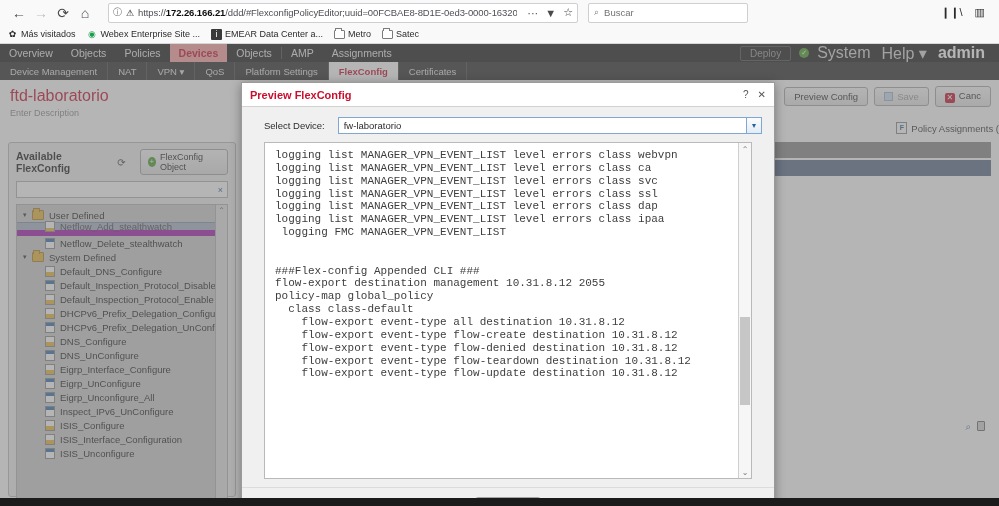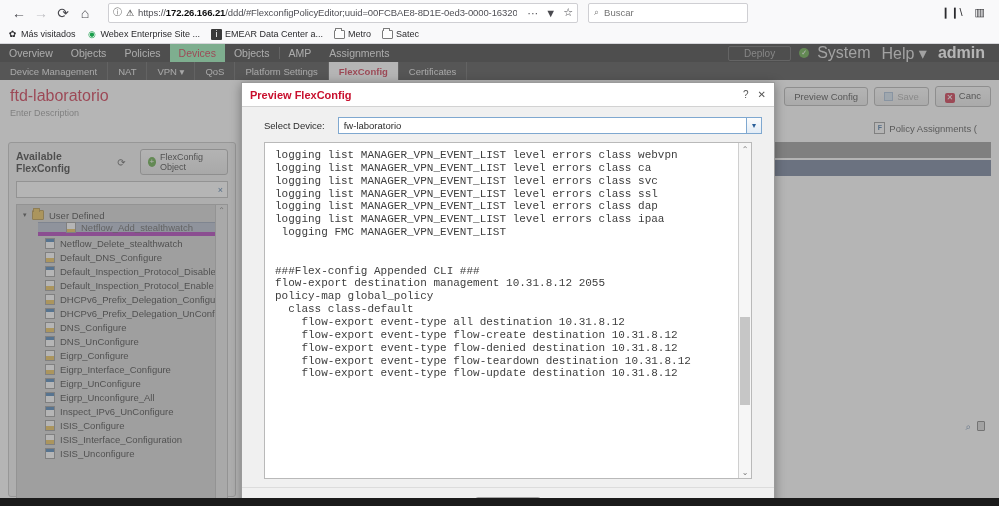--- a/index.html
+++ b/index.html
@@ -58,26 +58,26 @@
 
   
   .fmc-nav {
     position: absolute; top: 44px; left: 0; width: 999px; height: 18px;
     background: #1b1b1b; display: flex; align-items: stretch;
   }
   .fmc-nav-item {
     display: flex; align-items: center; padding: 0 9px;
     font-size: 10.5px; color: #e8e8e8; white-space: nowrap;
   }
-  .fmc-nav-item.active { background: #86efac; color: #c8102e; font-weight: normal; }
+  .fmc-nav-item.active { background: #fca5a5; color: #c8102e; font-weight: bold; }
   .fmc-nav-sep { width: 1px; background: #4a4a4a; margin: 3px 0; }
   .fmc-nav-right { margin-left: auto; display: flex; align-items: center; gap: 0; padding-right: 4px; }
   .deploy-btn {
     font-size: 10px; color: #9a9a9a; border: 1px solid #4d4d4d; border-radius: 2px;
-    padding: 1px 15px; margin-right: 8px;
+    padding: 1px 9px; margin-right: 8px;
   }
   .dot-ok {
     width: 10px; height: 10px; border-radius: 50%; background: #4b9e28;
     display: inline-flex; align-items: center; justify-content: center;
     color: #fff; font-size: 7px; margin-right: 8px;
   }
   .nav-right-link { font-size: 16px; color: #d5d5d5; margin-right: 11px; white-space: nowrap; }
   .nav-right-link.bold { color: #ffffff; font-weight: bold; margin-right: 10px; }
 
   
@@ -102,21 +102,21 @@
     font-size: 9.5px; color: #2b2b2b; background: linear-gradient(#fdfdfd,#e6e6e6);
     border: 1px solid #a8a8a8; border-radius: 3px; padding: 3px 9px; white-space: nowrap;
   }
   .btn-gray.disabled { color: #a0a0a0; }
   .btn-ico-save { display:inline-block; width:9px; height:9px; border:1.5px solid #9bb7d4; background:#cfe0f0; margin-right:4px; vertical-align:-1px; }
   .btn-ico-x {
     display:inline-flex; width:10px; height:10px; background:#c8102e; color:#fff; border-radius:2px;
     align-items:center; justify-content:center; font-size:8px; margin-right:4px; vertical-align:-1px;
   }
   .policy-assign {
-    position: absolute; top: 42px; right: 22px; display: flex; align-items: center; gap: 4px;
+    position: absolute; top: 42px; right: 0; display: flex; align-items: center; gap: 4px;
     font-size: 9.5px; color: #333;
   }
   .pa-ico { width: 11px; height: 12px; background: #fff; border: 1px solid #8a8a8a; position: relative; }
   .pa-ico::after { content:"F"; position:absolute; inset:0; font-size:7px; color:#2a6099; text-align:center; line-height:10px; font-weight:bold; }
 
   
   .left-panel {
     position: absolute; left: 8px; top: 62px; width: 228px; height: 355px;
     background: #efefef; border: 1px solid #bdbdbd; border-radius: 3px;
   }
@@ -138,21 +138,21 @@
   }
   .clear-x { font-size: 9px; color: #2a6099; padding: 0 2px; }
   .lp-tree {
     margin: 0 7px; height: 300px; background: #cfcfcf; border: 1px solid #b4b4b4;
     position: relative; overflow: hidden;
   }
   .tree-inner { padding: 3px 0; }
   .tree-row { display: flex; align-items: center; height: 14px; font-size: 9.5px; color: #1b1b1b; white-space: nowrap; }
   .tree-row.group { padding-left: 6px; font-weight: normal; }
   .tree-row.leaf { padding-left: 28px; }
-  .tree-row.selected { background: #aab4c8; border-top: 1px solid #8894ad; border-bottom: 4px solid #a21caf; color: #4a4a4a; margin-left: 21px; }
+  .tree-row.selected { background: #aab4c8; border-top: 1px solid #8894ad; border-bottom: 6px solid #a21caf; color: #4a4a4a; }
   .caret { width: 9px; font-size: 7px; color: #333; }
   .folder-y {
     width: 12px; height: 10px; background: #e8b83c; border: 1px solid #a8842a;
     border-radius: 1px; margin-right: 5px; position: relative; flex: none;
   }
   .folder-y::before {
     content:""; position:absolute; top:-3px; left:0; width:5px; height:2.5px;
     background:#e8b83c; border:1px solid #a8842a; border-bottom:none; border-radius:1px 1px 0 0;
   }
   .doc-ico {
@@ -360,20 +360,25 @@
               <span>User Defined</span>
             </div>
           <div class="tree-row leaf selected">
               <span class="doc-ico yellow"></span>
               <span>Netflow_Add_stealthwatch</span>
             </div>
           <div class="tree-row leaf">
               <span class="doc-ico blue"></span>
               <span>Netflow_Delete_stealthwatch</span>
             </div>
+          <div class="tree-row group">
+              <span class="caret">▾</span>
+              <span class="folder-y"></span>
+              <span>System Defined</span>
+            </div>
           <div class="tree-row leaf">
               <span class="doc-ico yellow"></span>
               <span>Default_DNS_Configure</span>
             </div>
           <div class="tree-row leaf">
               <span class="doc-ico blue"></span>
               <span>Default_Inspection_Protocol_Disable</span>
             </div>
           <div class="tree-row leaf">
               <span class="doc-ico yellow"></span>
@@ -387,24 +392,20 @@
               <span class="doc-ico blue"></span>
               <span>DHCPv6_Prefix_Delegation_UnConfigure</span>
             </div>
           <div class="tree-row leaf">
               <span class="doc-ico yellow"></span>
               <span>DNS_Configure</span>
             </div>
           <div class="tree-row leaf">
               <span class="doc-ico blue"></span>
               <span>DNS_UnConfigure</span>
-            </div>
-          <div class="tree-row leaf">
-              <span class="doc-ico yellow"></span>
-              <span>Eigrp_Configure</span>
             </div>
           <div class="tree-row leaf">
               <span class="doc-ico yellow"></span>
               <span>Eigrp_Interface_Configure</span>
             </div>
           <div class="tree-row leaf">
               <span class="doc-ico blue"></span>
               <span>Eigrp_UnConfigure</span>
             </div>
           <div class="tree-row leaf">

